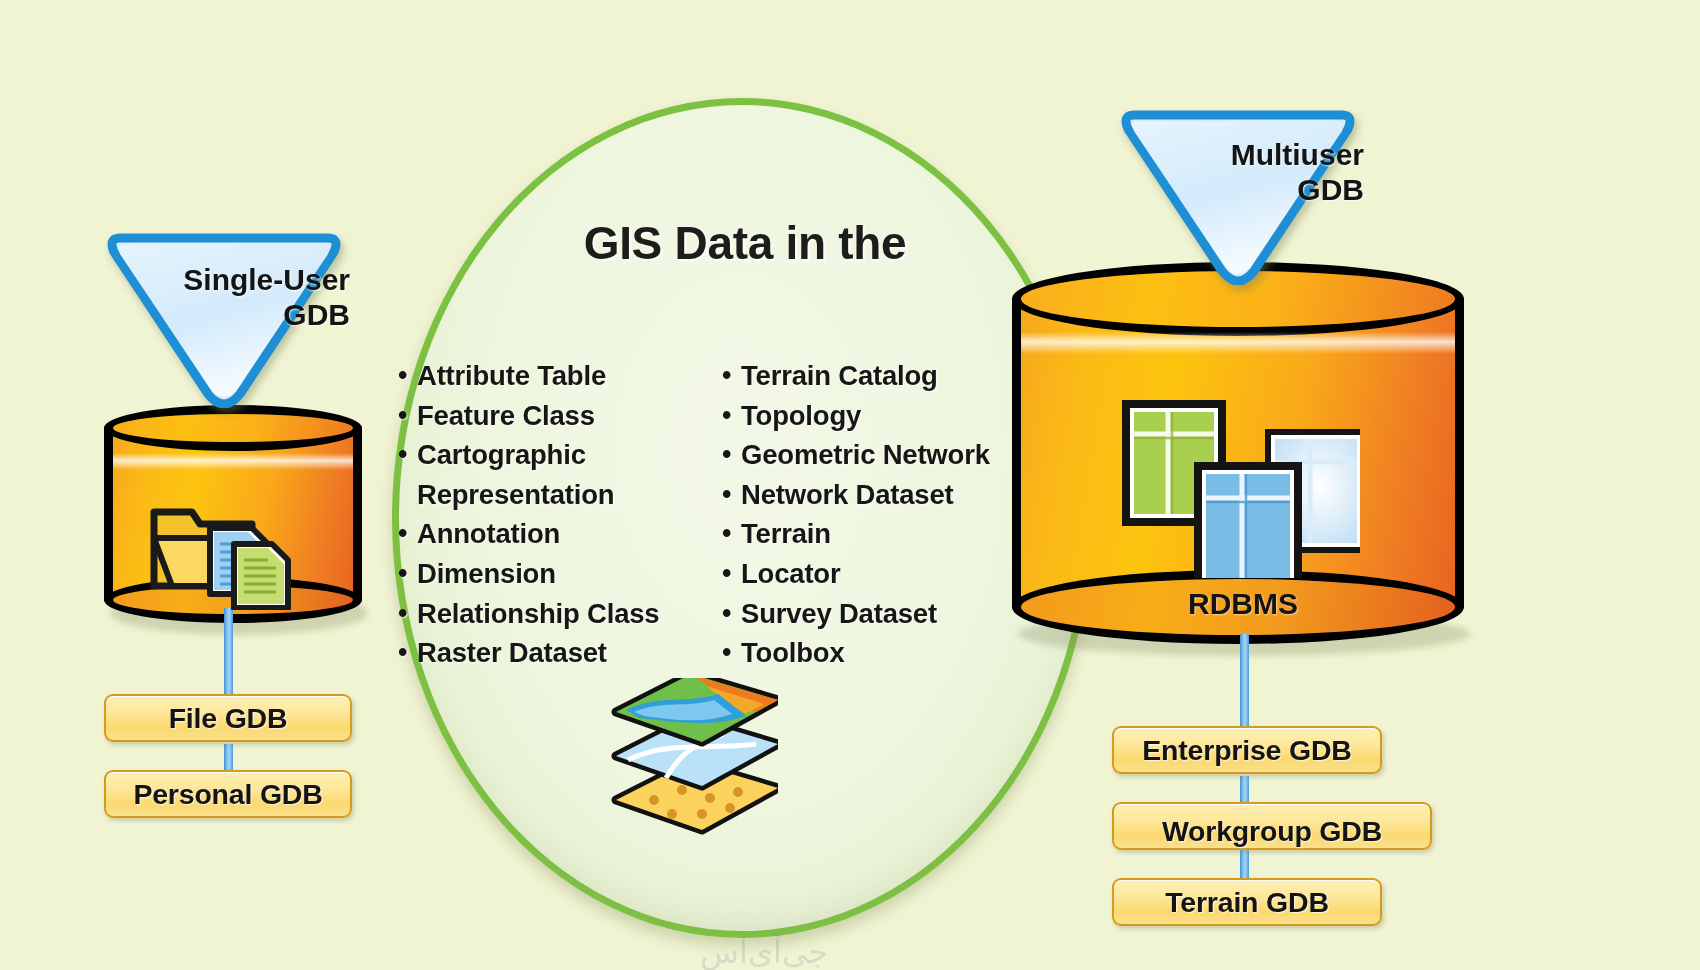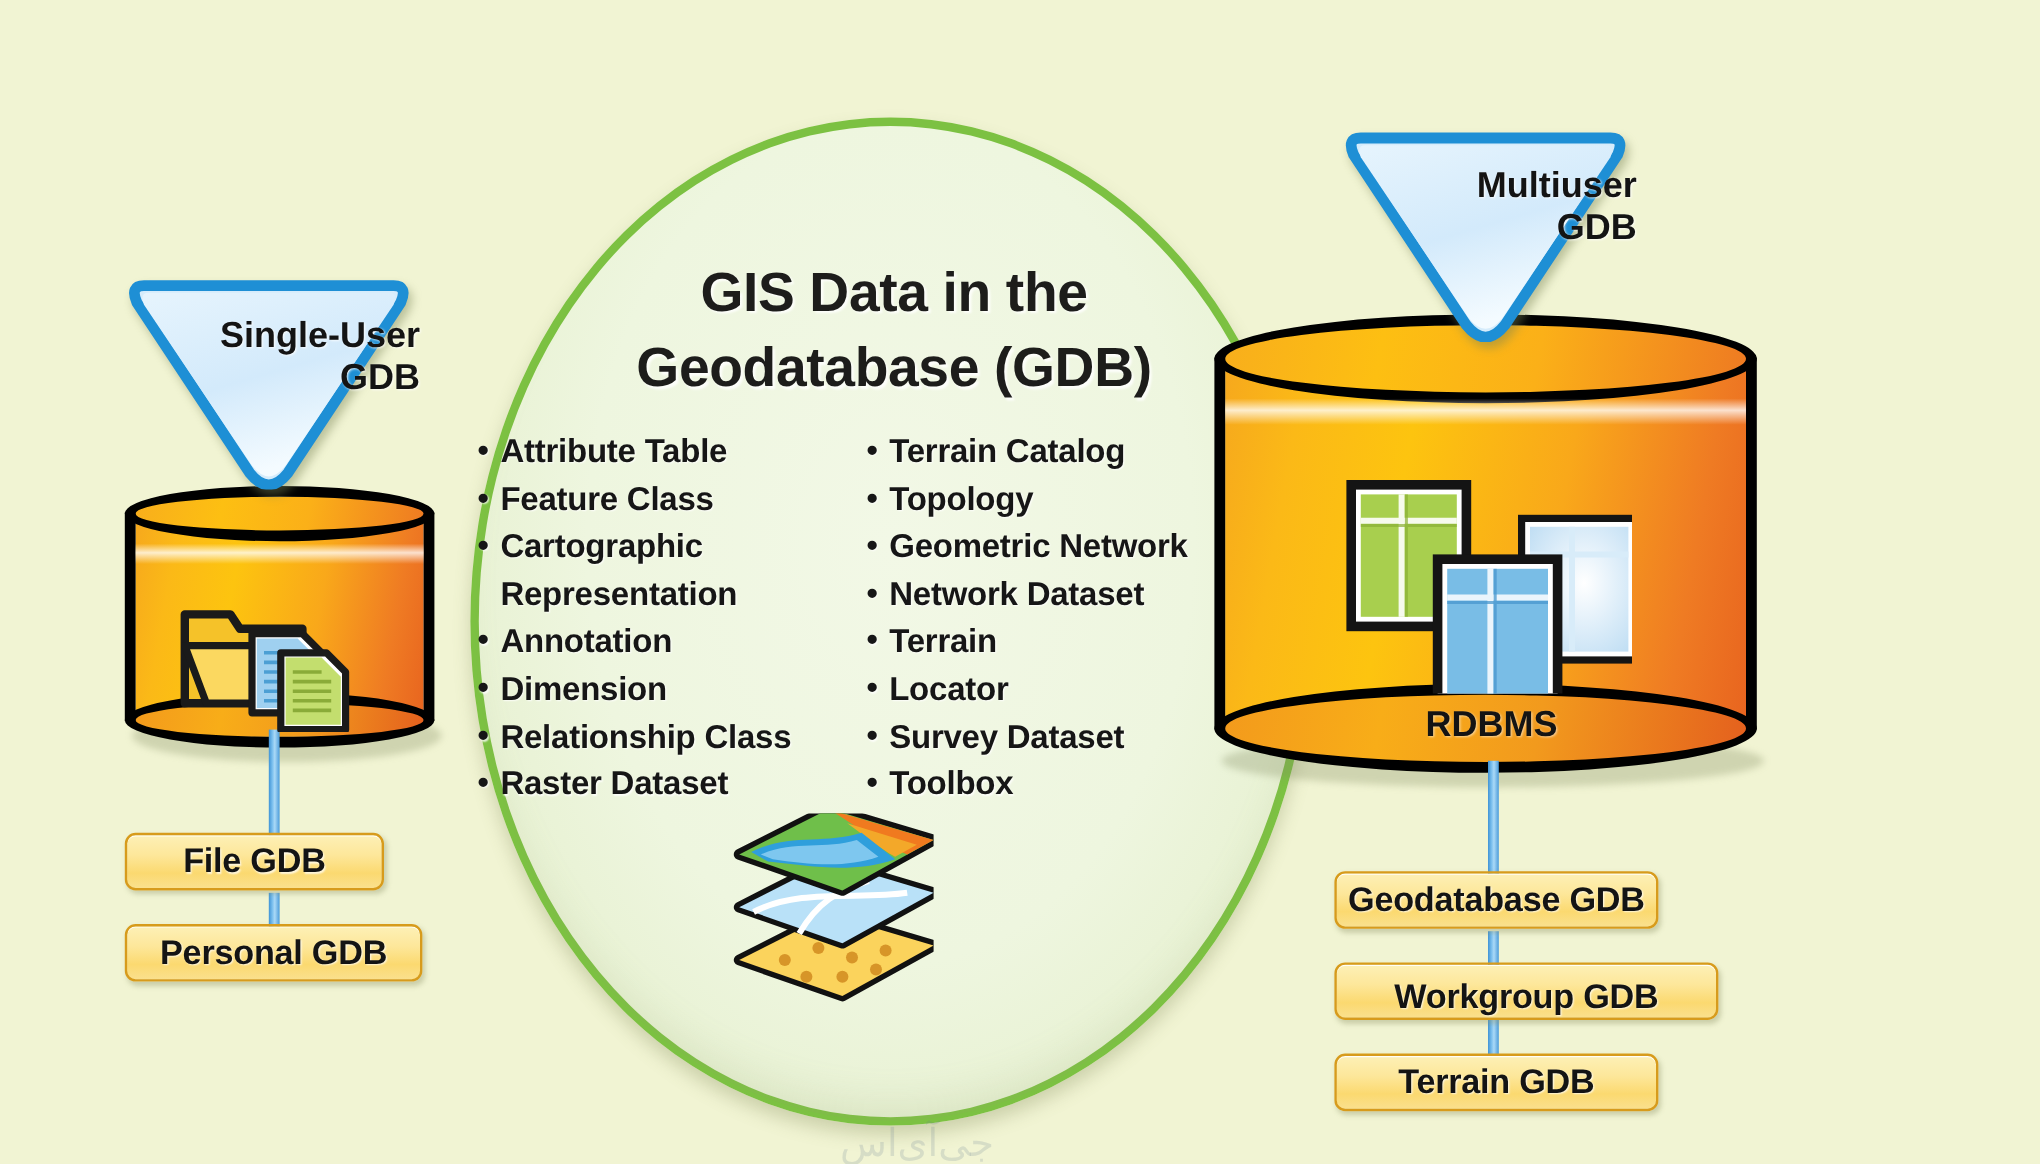--- a/index.html
+++ b/index.html
@@ -200,21 +200,20 @@
 </head>
 <body>
 
 <div id="stage">
 
   <div class="circle"></div>
   <div class="circle-inner-shade"></div>
 
   <div class="title">
     <div>GIS Data in the</div>
-    <div>Geodatabase (GDB)</div>
   </div>
 
   <div class="cols">
     <div class="col">
       <div class="bullet">
         <span class="dot">•</span>
         <span class="txt">Attribute Table</span>
       </div>
       <div class="bullet">
         <span class="dot">•</span>
@@ -360,21 +359,21 @@
     </svg>
     <div class="tlabel" style="top:34px;">
       <div>Single-User</div>
       <div>GDB</div>
     </div>
   </div>
 
   <div class="connector" style="left:224px; top:608px; height:92px;"></div>
   <div class="connector" style="left:224px; top:744px; height:42px;"></div>
 
-  <div class="pill" style="left:104px; top:694px; width:216px;">
+  <div class="pill" style="left:104px; top:694px; width:248px;">
     <span>File GDB</span>
   </div>
   <div class="pill" style="left:104px; top:770px; width:248px;">
     <span>Personal GDB</span>
   </div>
 
   <div class="cyl" style="left:1012px; top:262px; width:452px; height:382px;">
     <div class="shadowpad"></div>
     <div class="bottom" style="height:74px;"></div>
     <div class="body" style="top:36px; height:310px;"></div>
@@ -443,21 +442,21 @@
       <div>Multiuser</div>
       <div>GDB</div>
     </div>
   </div>
 
   <div class="connector" style="left:1240px; top:634px; height:98px;"></div>
   <div class="connector" style="left:1240px; top:776px; height:34px;"></div>
   <div class="connector" style="left:1240px; top:850px; height:36px;"></div>
 
   <div class="pill" style="left:1112px; top:726px; width:270px;">
-    <span>Geodatabase GDB</span>
+    <span>Enterprise GDB</span>
   </div>
   <div class="pill" style="left:1112px; top:802px; width:320px;align-items:flex-end;">
     <span>Workgroup GDB</span>
   </div>
   <div class="pill" style="left:1112px; top:878px; width:270px;">
     <span>Terrain GDB</span>
   </div>
 
   <div class="watermark" style="left:700px; top:905px;">جی‌آی‌اس</div>
 

